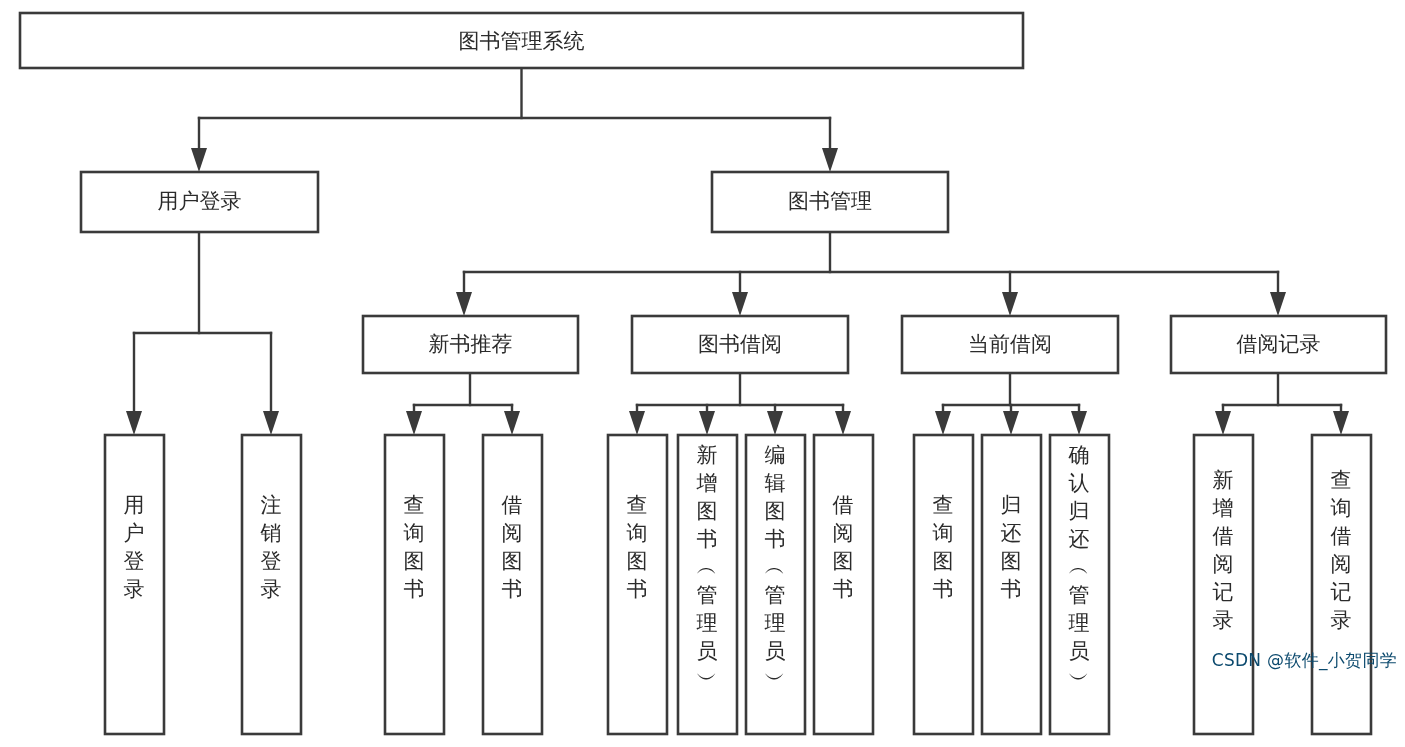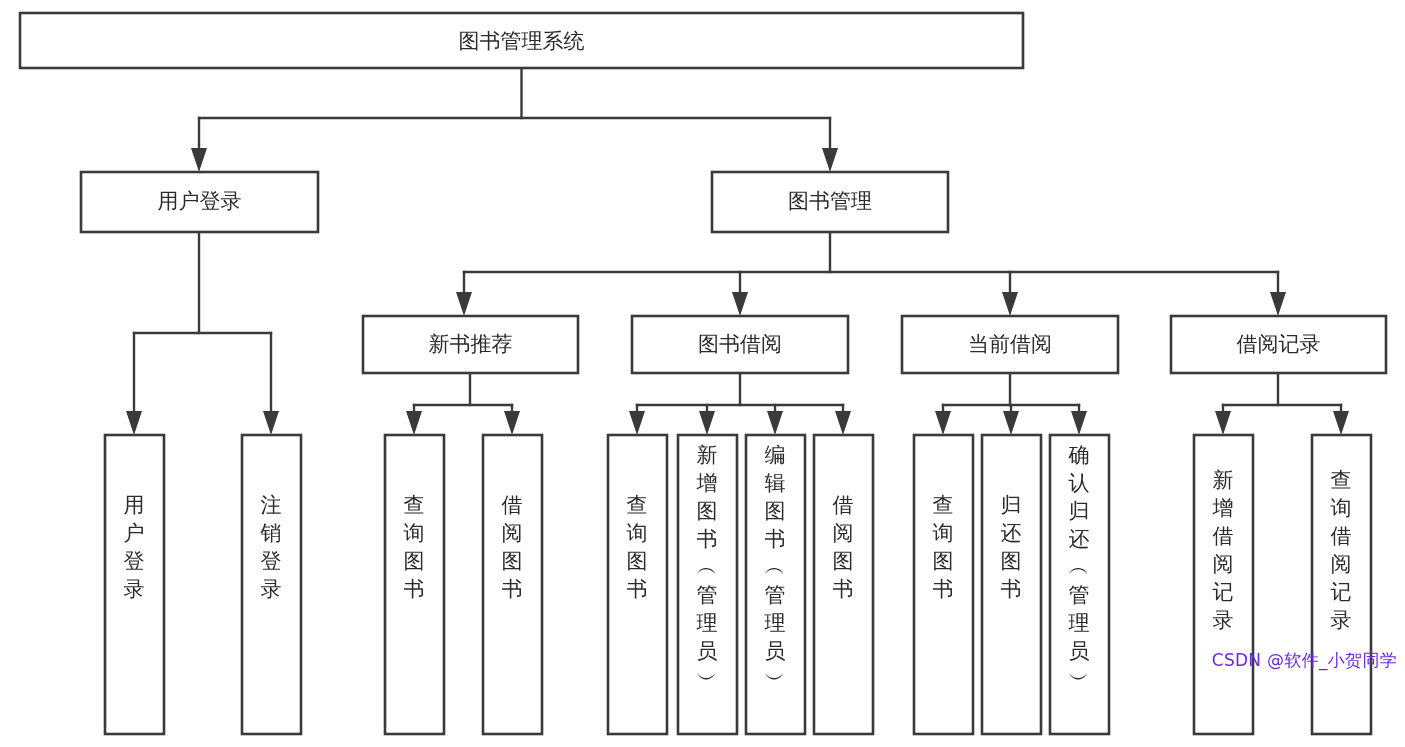--- a/index.html
+++ b/index.html
@@ -55,21 +55,21 @@
     font-size: 21px;
     fill: #2b2b2b;
     text-anchor: middle;
   }
   .watermark {
     position: absolute;
     right: 8px;
     bottom: 6px;
     font-family: "DejaVu Sans", "Liberation Sans", sans-serif;
     font-size: 17px;
-    color: #6d28d9;
+    color: #0c4a6e;
     letter-spacing: 0.3px;
     white-space: nowrap;
     pointer-events: none;
   }
 </style>
 </head>
 <body>
 
 <div id="diagram-root">
 

